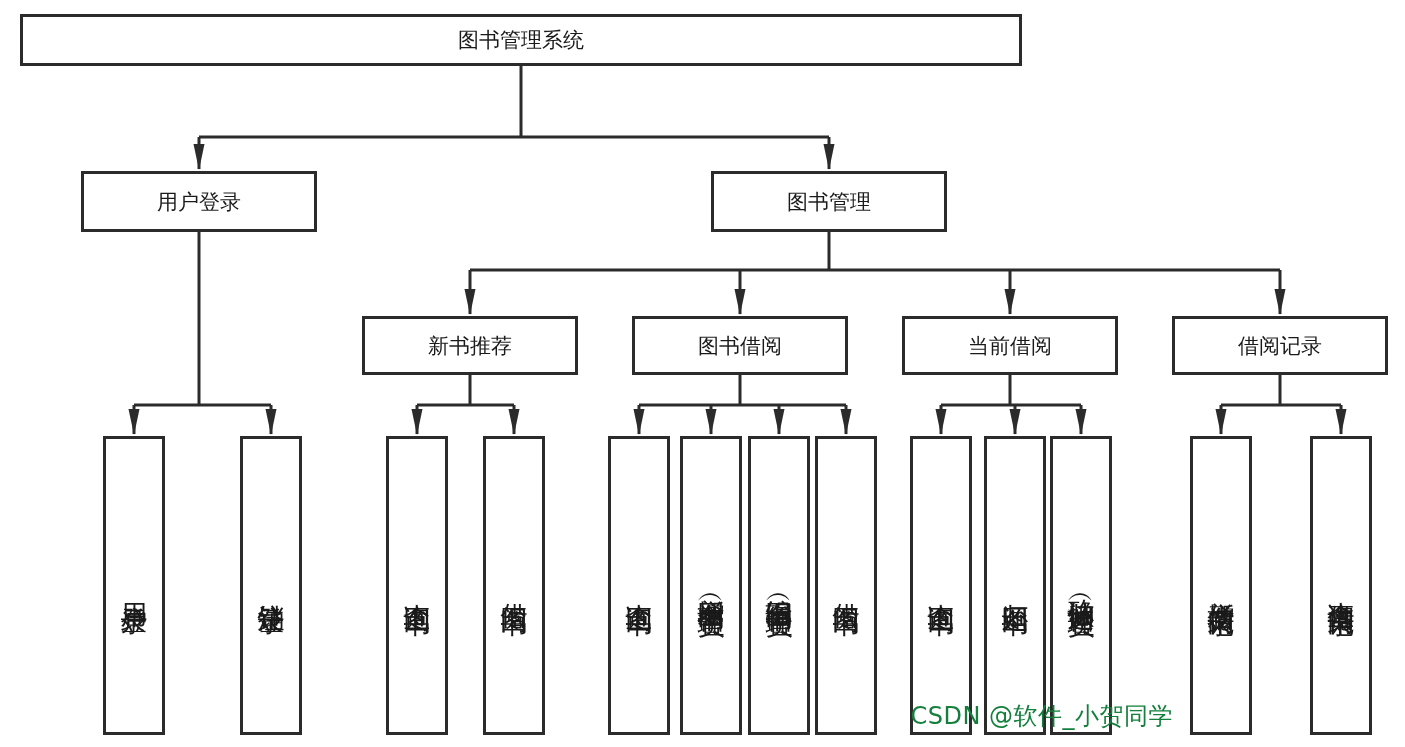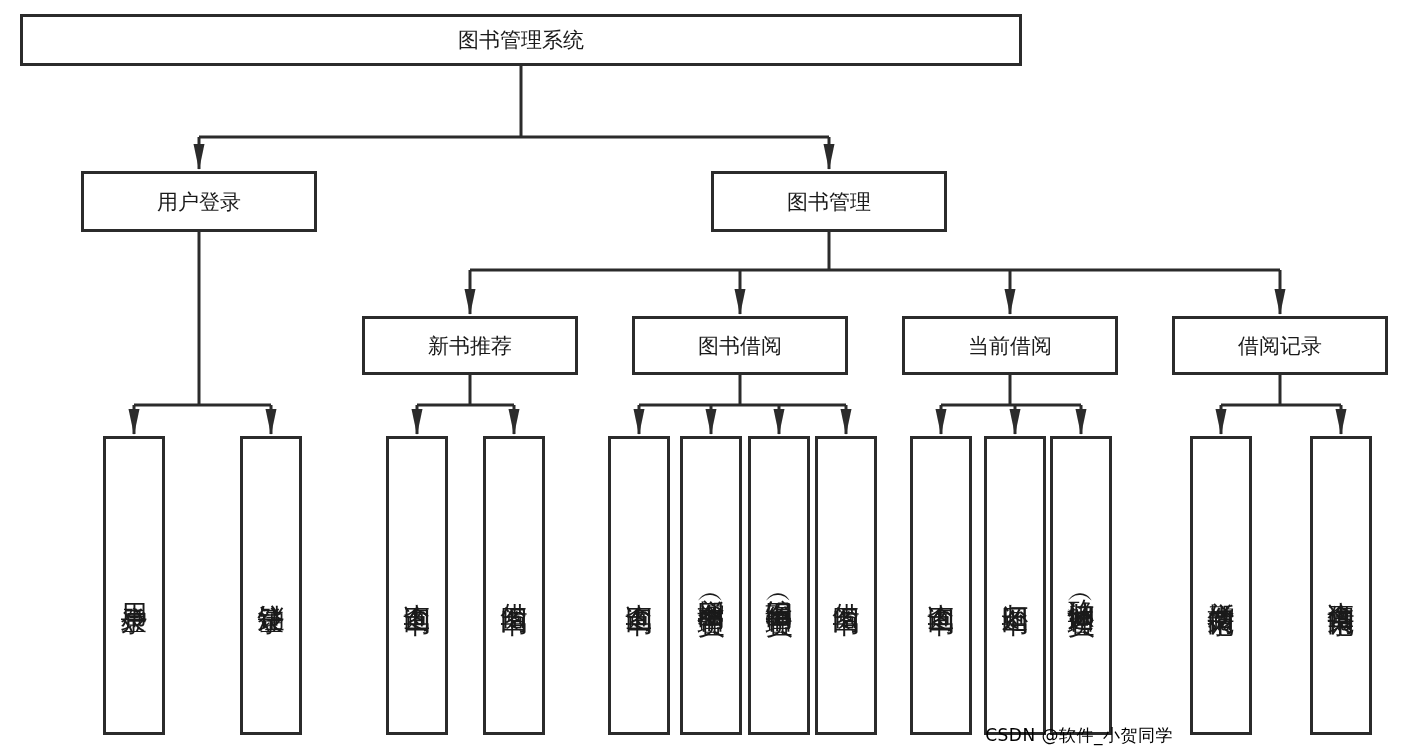--- a/index.html
+++ b/index.html
@@ -63,24 +63,24 @@
     white-space: nowrap;
     text-align: center;
     pointer-events: none;
     display: flex;
     align-items: center;
     justify-content: center;
   }
   .watermark {
     position: absolute;
     right: 8px;
-    bottom: 0;
+    bottom: 15px;
     font-family: "DejaVu Sans", "Liberation Sans", sans-serif;
-    font-size: 17px;
-    color: #000000;
+    font-size: 24px;
+    color: #15803d;
     letter-spacing: 0.5px;
     user-select: none;
   }
 </style>
 </head>
 <body>
 
 <div id="diagram-root">
 
   <svg id="tree-svg" viewBox="0 0 1405 747" xmlns="http://www.w3.org/2000/svg">

